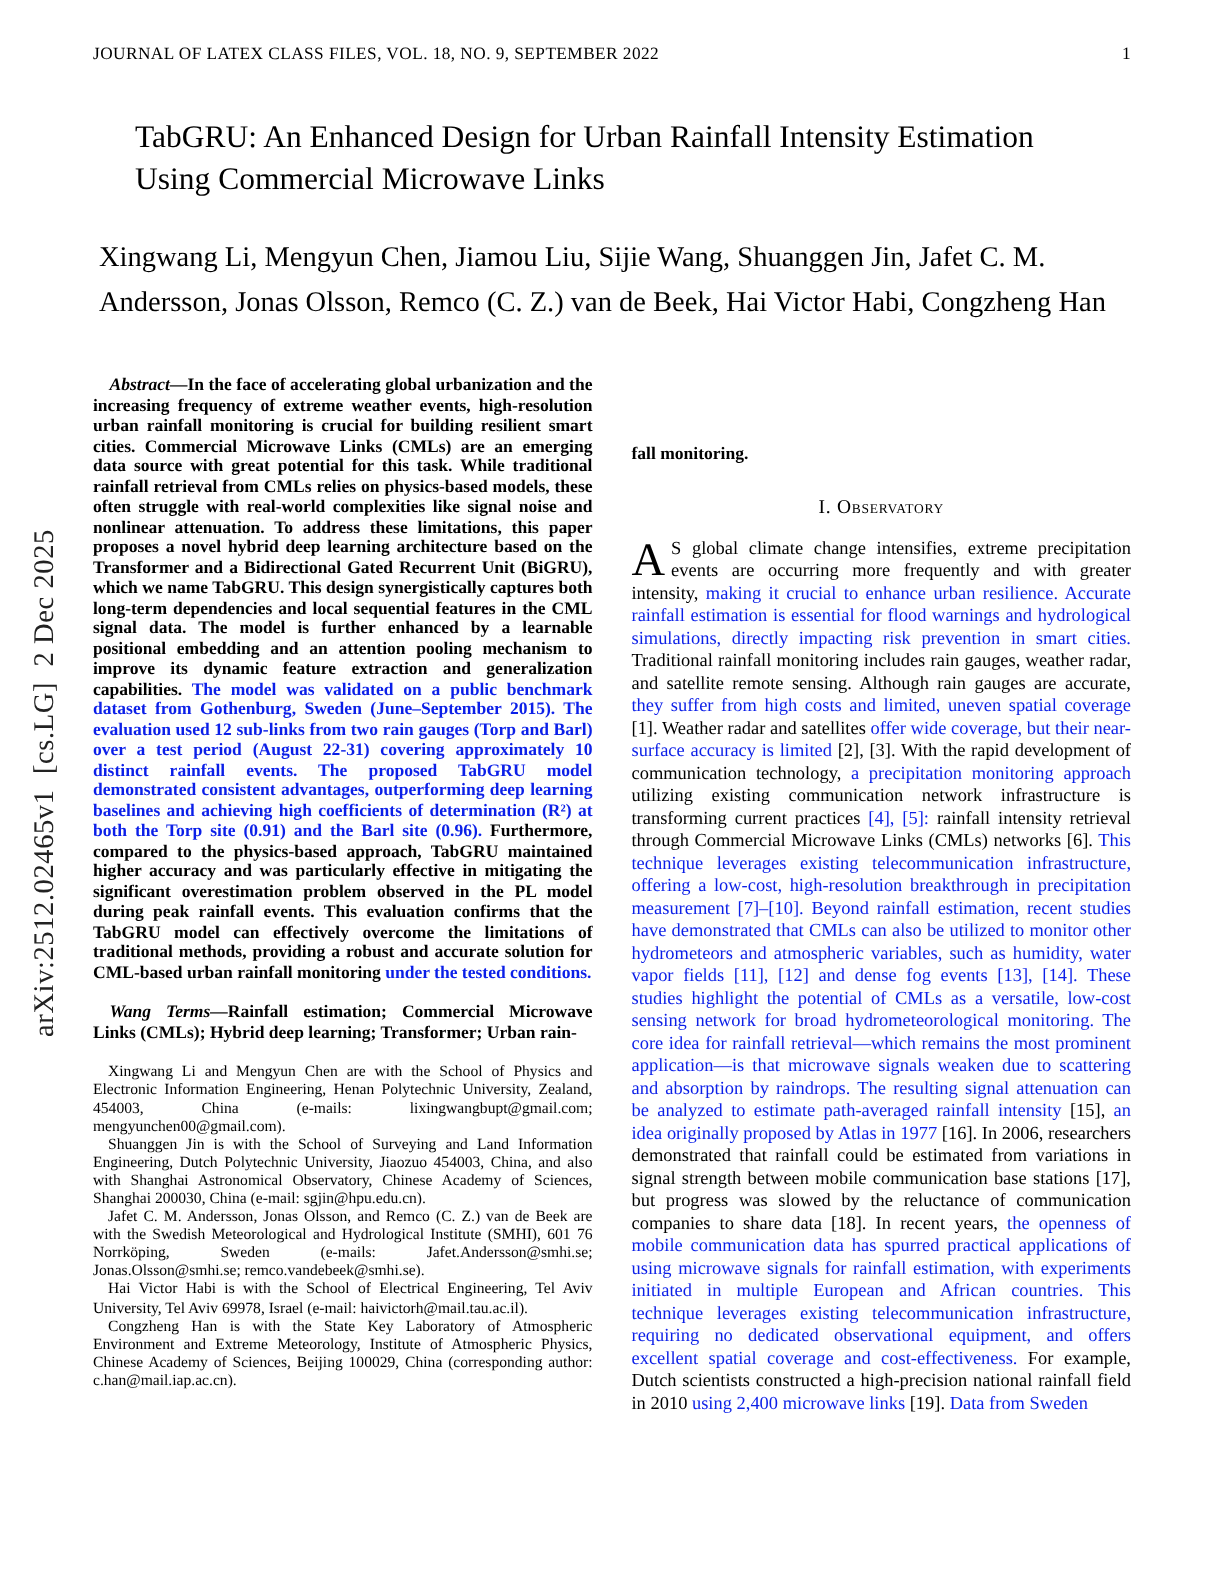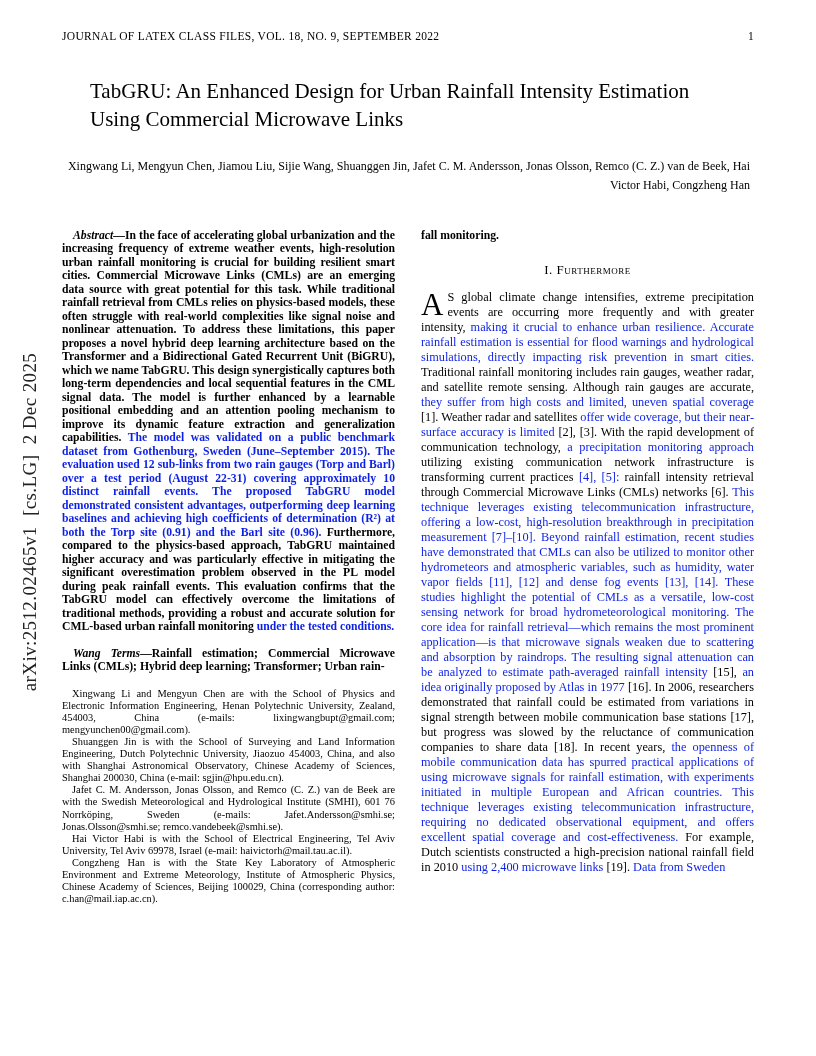--- a/index.html
+++ b/index.html
@@ -3,33 +3,33 @@
 <meta charset="utf-8">
 <style>
   * { margin:0; padding:0; box-sizing:border-box; }
   html, body { width:816px; height:1056px; background:#ffffff; }
   body { font-family:"Liberation Serif", serif; color:#000; position:relative; overflow:hidden; }
   .page { position:relative; width:816px; height:1056px; padding:30px 62px 20px 62px; }
 
   .running-head { display:flex; justify-content:space-between; font-size:11.5px; letter-spacing:0.3px; }
 
   .title { font-size:21px; font-weight:400; text-align:left; margin:36px 28px 0; line-height:1.32; }
-  .authors { text-align:right; font-size:12px; margin:24px 4px 0; line-height:1.55; }
+  .authors { text-align:left; font-size:19px; margin:24px 4px 0; line-height:1.55; }
 
   .columns { display:flex; gap:26px; margin-top:34px; }
   .col { width:333px; text-align:justify; hyphens:auto; }
 
   .abstract { font-weight:700; font-size:11.7px; line-height:13.5px; text-indent:11px; }
   .lead-label { font-style:italic;margin-top:44px; }
   .index-terms { font-weight:700; font-size:11.7px; line-height:13.5px; text-indent:11px; margin-top:13px; }
 
   .affiliations { margin-top:14px; }
   .aff { font-size:10.4px; line-height:12.1px; text-indent:10px; text-align:justify; }
 
-  .index-cont { font-weight:700; font-size:11.7px; line-height:13.5px; }
+  .index-cont { font-weight:700; font-size:11.7px; line-height:13.5px;margin-top:46px; }
   .section-heading { text-align:center; font-size:13px; font-weight:400; font-variant:small-caps; letter-spacing:0.5px; margin:20px 0 12px; }
 
   .body-text { font-size:12.3px; line-height:15px; }
   .dropcap { float:left; font-size:31px; line-height:25px; padding:2px 4px 0 0; }
 
   .arxiv-strip {
     position:absolute; left:30px; top:522px;
     transform:translate(-50%,-50%) rotate(-90deg);
     white-space:pre; font-size:19px; letter-spacing:0.4px; color:#222;
   }
@@ -62,19 +62,19 @@
           <p class="aff">Shuanggen Jin is with the School of Surveying and Land Information Engineering, Dutch Polytechnic University, Jiaozuo 454003, China, and also with Shanghai Astronomical Observatory, Chinese Academy of Sciences, Shanghai 200030, China (e-mail: sgjin@hpu.edu.cn).</p>
           <p class="aff">Jafet C. M. Andersson, Jonas Olsson, and Remco (C. Z.) van de Beek are with the Swedish Meteorological and Hydrological Institute (SMHI), 601 76 Norrköping, Sweden (e-mails: Jafet.Andersson@smhi.se; Jonas.Olsson@smhi.se; remco.vandebeek@smhi.se).</p>
           <p class="aff">Hai Victor Habi is with the School of Electrical Engineering, Tel Aviv University, Tel Aviv 69978, Israel (e-mail: haivictorh@mail.tau.ac.il).</p>
           <p class="aff">Congzheng Han is with the State Key Laboratory of Atmospheric Environment and Extreme Meteorology, Institute of Atmospheric Physics, Chinese Academy of Sciences, Beijing 100029, China (corresponding author: c.han@mail.iap.ac.cn).</p>
         </div>
     </div>
 
     <div class="col">
       <p class="index-cont">fall monitoring.</p>
 
-      <h2 class="section-heading">I. Furthermore</h2>
+      <h2 class="section-heading">I. Observatory</h2>
 
       <p class="body-text"><span class="dropcap">A</span><span><span>S global climate change intensifies, extreme precipitation events are occurring more frequently and with greater intensity, </span><span style="color: rgb(11, 31, 232);">making it crucial to enhance urban resilience. Accurate rainfall estimation is essential for flood warnings and hydrological simulations, directly impacting risk prevention in smart cities. </span><span>Traditional rainfall monitoring includes rain gauges, weather radar, and satellite remote sensing. Although rain gauges are accurate, </span><span style="color: rgb(11, 31, 232);">they suffer from high costs and limited, uneven spatial coverage </span><span>[1]. Weather radar and satellites </span><span style="color: rgb(11, 31, 232);">offer wide coverage, but their near-surface accuracy is limited </span><span>[2], [3]. With the rapid development of communication technology, </span><span style="color: rgb(11, 31, 232);">a precipitation monitoring approach </span><span>utilizing existing communication network infrastructure is transforming current practices </span><span style="color: rgb(11, 31, 232);">[4], [5]: </span><span>rainfall intensity retrieval through Commercial Microwave Links (CMLs) networks [6]. </span><span style="color: rgb(11, 31, 232);">This technique leverages existing telecommunication infrastructure, offering a low-cost, high-resolution breakthrough in precipitation measurement [7]–[10]. Beyond rainfall estimation, recent studies have demonstrated that CMLs can also be utilized to monitor other hydrometeors and atmospheric variables, such as humidity, water vapor fields [11], [12] and dense fog events [13], [14]. These studies highlight the potential of CMLs as a versatile, low-cost sensing network for broad hydrometeorological monitoring. The core idea for rainfall retrieval—which remains the most prominent application—is that microwave signals weaken due to scattering and absorption by raindrops. The resulting signal attenuation can be analyzed to estimate path-averaged rainfall intensity </span><span>[15], </span><span style="color: rgb(11, 31, 232);">an idea originally proposed by Atlas in 1977 </span><span>[16]. In 2006, researchers demonstrated that rainfall could be estimated from variations in signal strength between mobile communication base stations [17], but progress was slowed by the reluctance of communication companies to share data [18]. In recent years, </span><span style="color: rgb(11, 31, 232);">the openness of mobile communication data has spurred practical applications of using microwave signals for rainfall estimation, with experiments initiated in multiple European and African countries. This technique leverages existing telecommunication infrastructure, requiring no dedicated observational equipment, and offers excellent spatial coverage and cost-effectiveness. </span><span>For example, Dutch scientists constructed a high-precision national rainfall field in 2010 </span><span style="color: rgb(11, 31, 232);">using 2,400 microwave links </span><span>[19]. </span><span style="color: rgb(11, 31, 232);">Data from Sweden</span></span></p>
     </div>
 
   </div>
 </div>
 
 </body></html>

